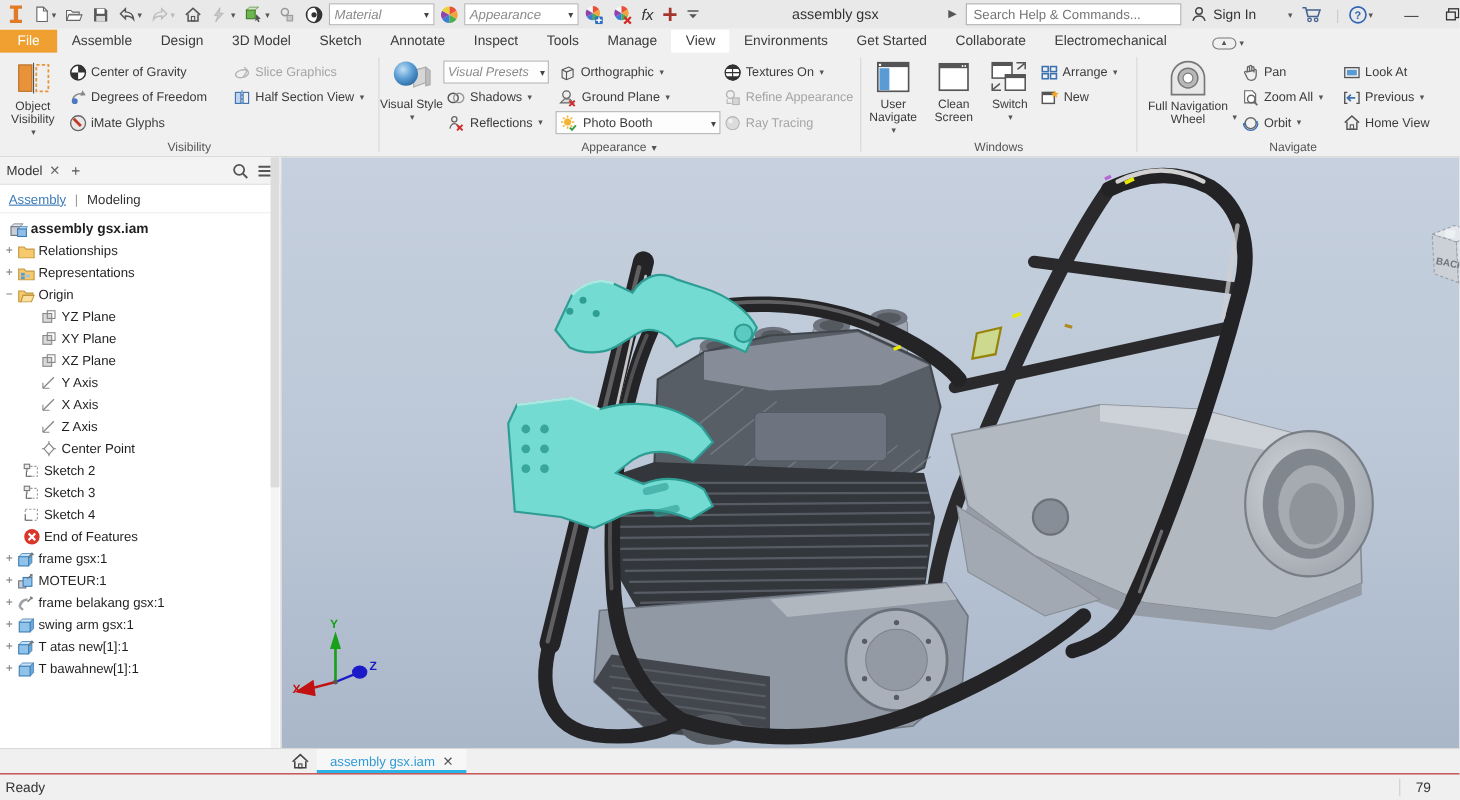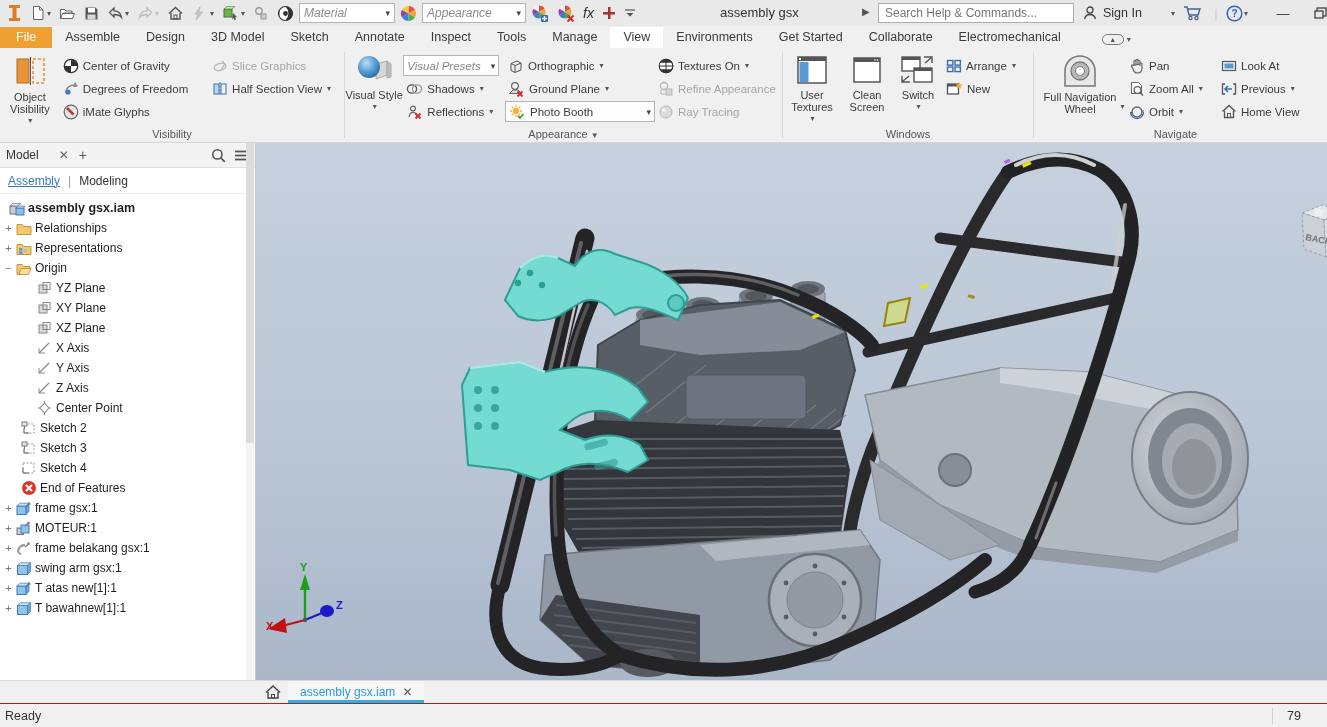--- a/index.html
+++ b/index.html
@@ -52,21 +52,21 @@
   .sbtn { display:flex; align-items:center; gap:4px; height:21px; padding:0 3px;
     font-size:11.5px; color:#3b3b3b; white-space:nowrap; }
   .sbtn.disabled { color:#a5a5a5; }
   .boxed { border:1px solid #b5b5b5; background:#fdfdfd; }
   .vp-combo { width:96px; justify-content:space-between; font-style:italic; color:#8a8a8a; }
   
   .browser { position:absolute; left:0; top:143px; width:256px; height:537px;
     background:#fff; border-right:1px solid #c8c8c8; }
   .bheader { height:25px; background:#f3f3f3; display:flex; align-items:center;
     padding:0 6px; border-bottom:1px solid #e0e0e0; }
-  .btab { display:flex; align-items:center; gap:20px; font-size:12px; color:#333; }
+  .btab { display:flex; align-items:center; gap:6px; font-size:12px; color:#333; }
   .bplus { margin-left:10px; font-size:14px; color:#555; }
   .bhead-right { margin-left:auto; display:flex; align-items:center; gap:8px; }
   .modetabs { height:26px; display:flex; align-items:center; padding:0 8px; gap:8px;
     border-bottom:1px solid #eee; }
   .modetab-active { color:#3a7ab8; text-decoration:underline; }
   .modetab { color:#333; }
   .modesep { color:#999; }
   .tree { padding-top:4px; }
   .trow { height:20px; display:flex; align-items:center; font-size:12px; color:#1f1f1f; }
   .trow.rootrow { font-weight:bold; font-size:12.5px; }
@@ -466,21 +466,21 @@
   <div class="panel" style="width:250px; display:flex;">
     <div class="bigbtn" style="width:58px">
       <span class="bicon">
         <svg width="34" height="32">
             <rect x="3" y="3" width="28" height="26" fill="#fff" stroke="#555" stroke-width="1.5"></rect>
             <rect x="3" y="3" width="28" height="4" fill="#555"></rect>
             <rect x="4.5" y="8" width="9" height="20" fill="#5b9bd5"></rect>
             <rect x="4" y="4" width="2" height="2" fill="#fff"></rect>
           </svg>
       </span>
-      <span>User Textures</span>
+      <span>User Navigate</span>
       <span class="caret">▾</span>
     </div>
     <div class="bigbtn" style="width:52px">
       <span class="bicon">
         <svg width="34" height="32">
             <rect x="4" y="4" width="26" height="24" fill="#fff" stroke="#555" stroke-width="1.5"></rect>
             <rect x="4" y="4" width="26" height="4" fill="#555"></rect>
             <circle cx="25" cy="6" r=".8" fill="#fff"></circle>
             <circle cx="27.5" cy="6" r=".8" fill="#fff"></circle>
           </svg>
@@ -692,30 +692,30 @@
         </span>
       <span class="tlabel">XZ Plane</span>
     </div>
     <div class="trow" style="padding-left:36px">
       <span class="ticon">
           <svg width="15" height="14">
             <path d="M2 12 12 2" stroke="#888" stroke-width="1.2"></path>
             <path d="M2 12h6M2 12V7" stroke="#888"></path>
           </svg>
         </span>
-      <span class="tlabel">X Axis</span>
+      <span class="tlabel">Y Axis</span>
     </div>
     <div class="trow" style="padding-left:36px">
       <span class="ticon">
           <svg width="15" height="14">
             <path d="M2 12 12 2" stroke="#888" stroke-width="1.2"></path>
             <path d="M2 12h6M2 12V7" stroke="#888"></path>
           </svg>
         </span>
-      <span class="tlabel">Y Axis</span>
+      <span class="tlabel">X Axis</span>
     </div>
     <div class="trow" style="padding-left:36px">
       <span class="ticon">
           <svg width="15" height="14">
             <path d="M2 12 12 2" stroke="#888" stroke-width="1.2"></path>
             <path d="M2 12h6M2 12V7" stroke="#888"></path>
           </svg>
         </span>
       <span class="tlabel">Z Axis</span>
     </div>

